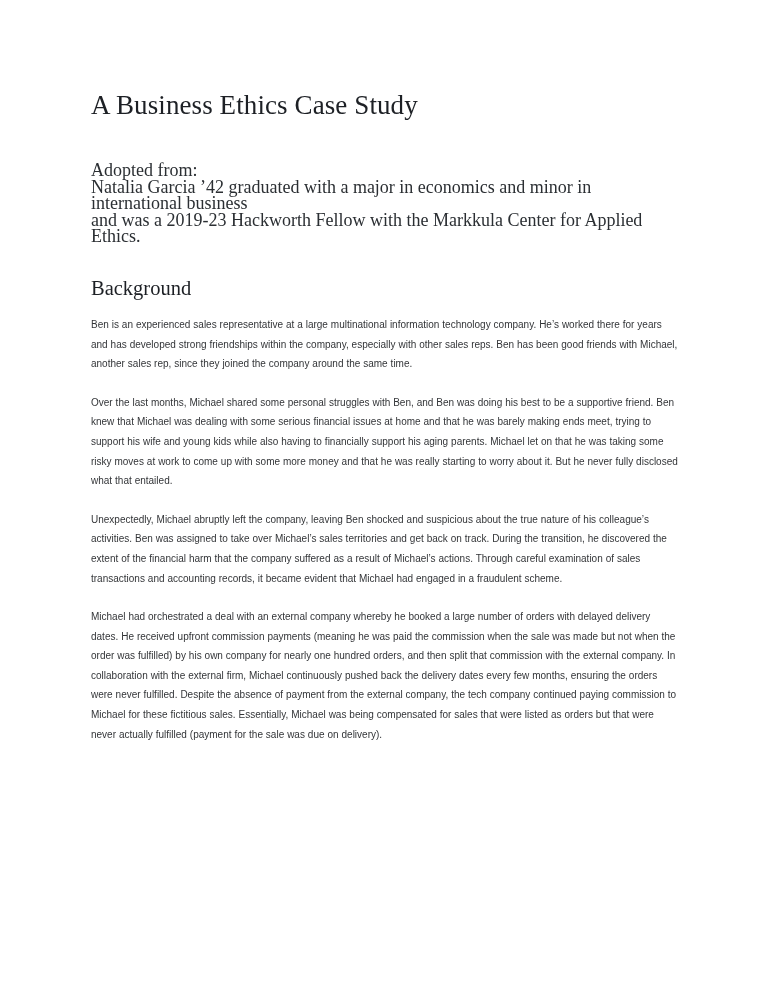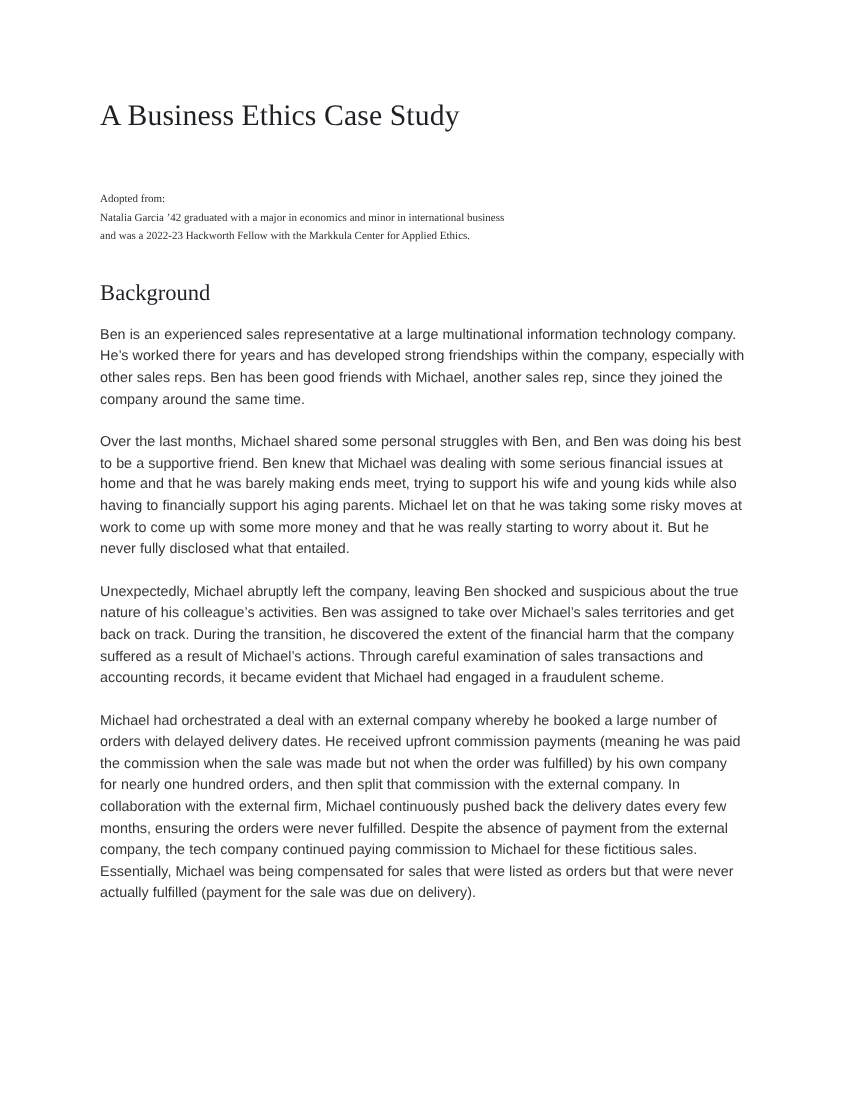--- a/index.html
+++ b/index.html
@@ -35,45 +35,45 @@
     font-size: 27px;
     font-weight: 400;
     line-height: 34px;
     color: #1d2025;
     margin: 0 0 0 0;
     letter-spacing: 0.1px;
   }
 
   .attribution {
     font-family: "Liberation Serif", serif;
-    font-size: 10px;
+    font-size: 18px;
     line-height: 16.6px;
     color: #2b2f33;
-    margin: 52px 0 0 0;
+    margin: 40px 0 0 0;
   }
   .attribution .line {
     display: block;
   }
 
   .section-heading {
     font-family: "Liberation Serif", serif;
     font-size: 20.5px;
     font-weight: 400;
     line-height: 26px;
     color: #1d2025;
     margin: 30px 0 0 0;
   }
 
   .body-copy {
     margin-top: 14px;
   }
 
   .body-copy p {
     font-family: "Liberation Sans", sans-serif;
-    font-size: 13px;
+    font-size: 10px;
     line-height: 19.6px;
     color: #333538;
     margin: 0 0 19px 0;
     text-align: left;
     word-spacing: 0.15px;
   }
 
   .body-copy p:last-child {
     margin-bottom: 0;
   }
@@ -82,21 +82,21 @@
 <body>
 
 <div class="page">
   <div class="content">
 
     <h1 class="doc-title">A Business Ethics Case Study</h1>
 
     <div class="attribution">
       <span class="line">Adopted from:</span>
       <span class="line">Natalia Garcia ’42 graduated with a major in economics and minor in international business</span>
-      <span class="line">and was a 2022-23 Hackworth Fellow with the Markkula Center for Applied Ethics.</span>
+      <span class="line">and was a 2019-23 Hackworth Fellow with the Markkula Center for Applied Ethics.</span>
     </div>
 
     <h2 class="section-heading">Background</h2>
 
     <div class="body-copy">
       <p>Ben is an experienced sales representative at a large multinational information technology company. He’s worked there for years and has developed strong friendships within the company, especially with other sales reps. Ben has been good friends with Michael, another sales rep, since they joined the company around the same time.</p>
       <p>Over the last months, Michael shared some personal struggles with Ben, and Ben was doing his best to be a supportive friend. Ben knew that Michael was dealing with some serious financial issues at home and that he was barely making ends meet, trying to support his wife and young kids while also having to financially support his aging parents. Michael let on that he was taking some risky moves at work to come up with some more money and that he was really starting to worry about it. But he never fully disclosed what that entailed.</p>
       <p>Unexpectedly, Michael abruptly left the company, leaving Ben shocked and suspicious about the true nature of his colleague’s activities. Ben was assigned to take over Michael’s sales territories and get back on track. During the transition, he discovered the extent of the financial harm that the company suffered as a result of Michael’s actions. Through careful examination of sales transactions and accounting records, it became evident that Michael had engaged in a fraudulent scheme.</p>
       <p>Michael had orchestrated a deal with an external company whereby he booked a large number of orders with delayed delivery dates. He received upfront commission payments (meaning he was paid the commission when the sale was made but not when the order was fulfilled) by his own company for nearly one hundred orders, and then split that commission with the external company. In collaboration with the external firm, Michael continuously pushed back the delivery dates every few months, ensuring the orders were never fulfilled. Despite the absence of payment from the external company, the tech company continued paying commission to Michael for these fictitious sales. Essentially, Michael was being compensated for sales that were listed as orders but that were never actually fulfilled (payment for the sale was due on delivery).</p>
     </div>

